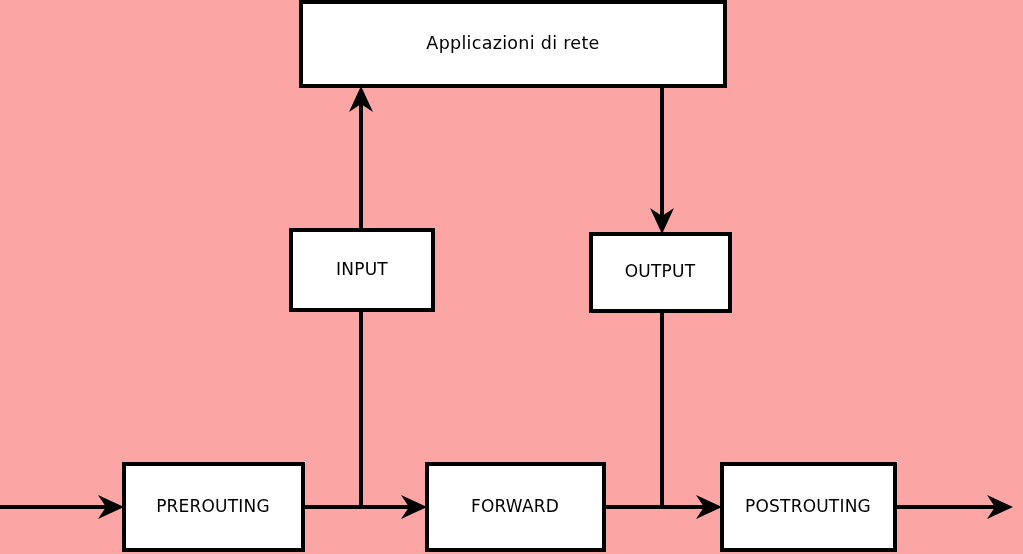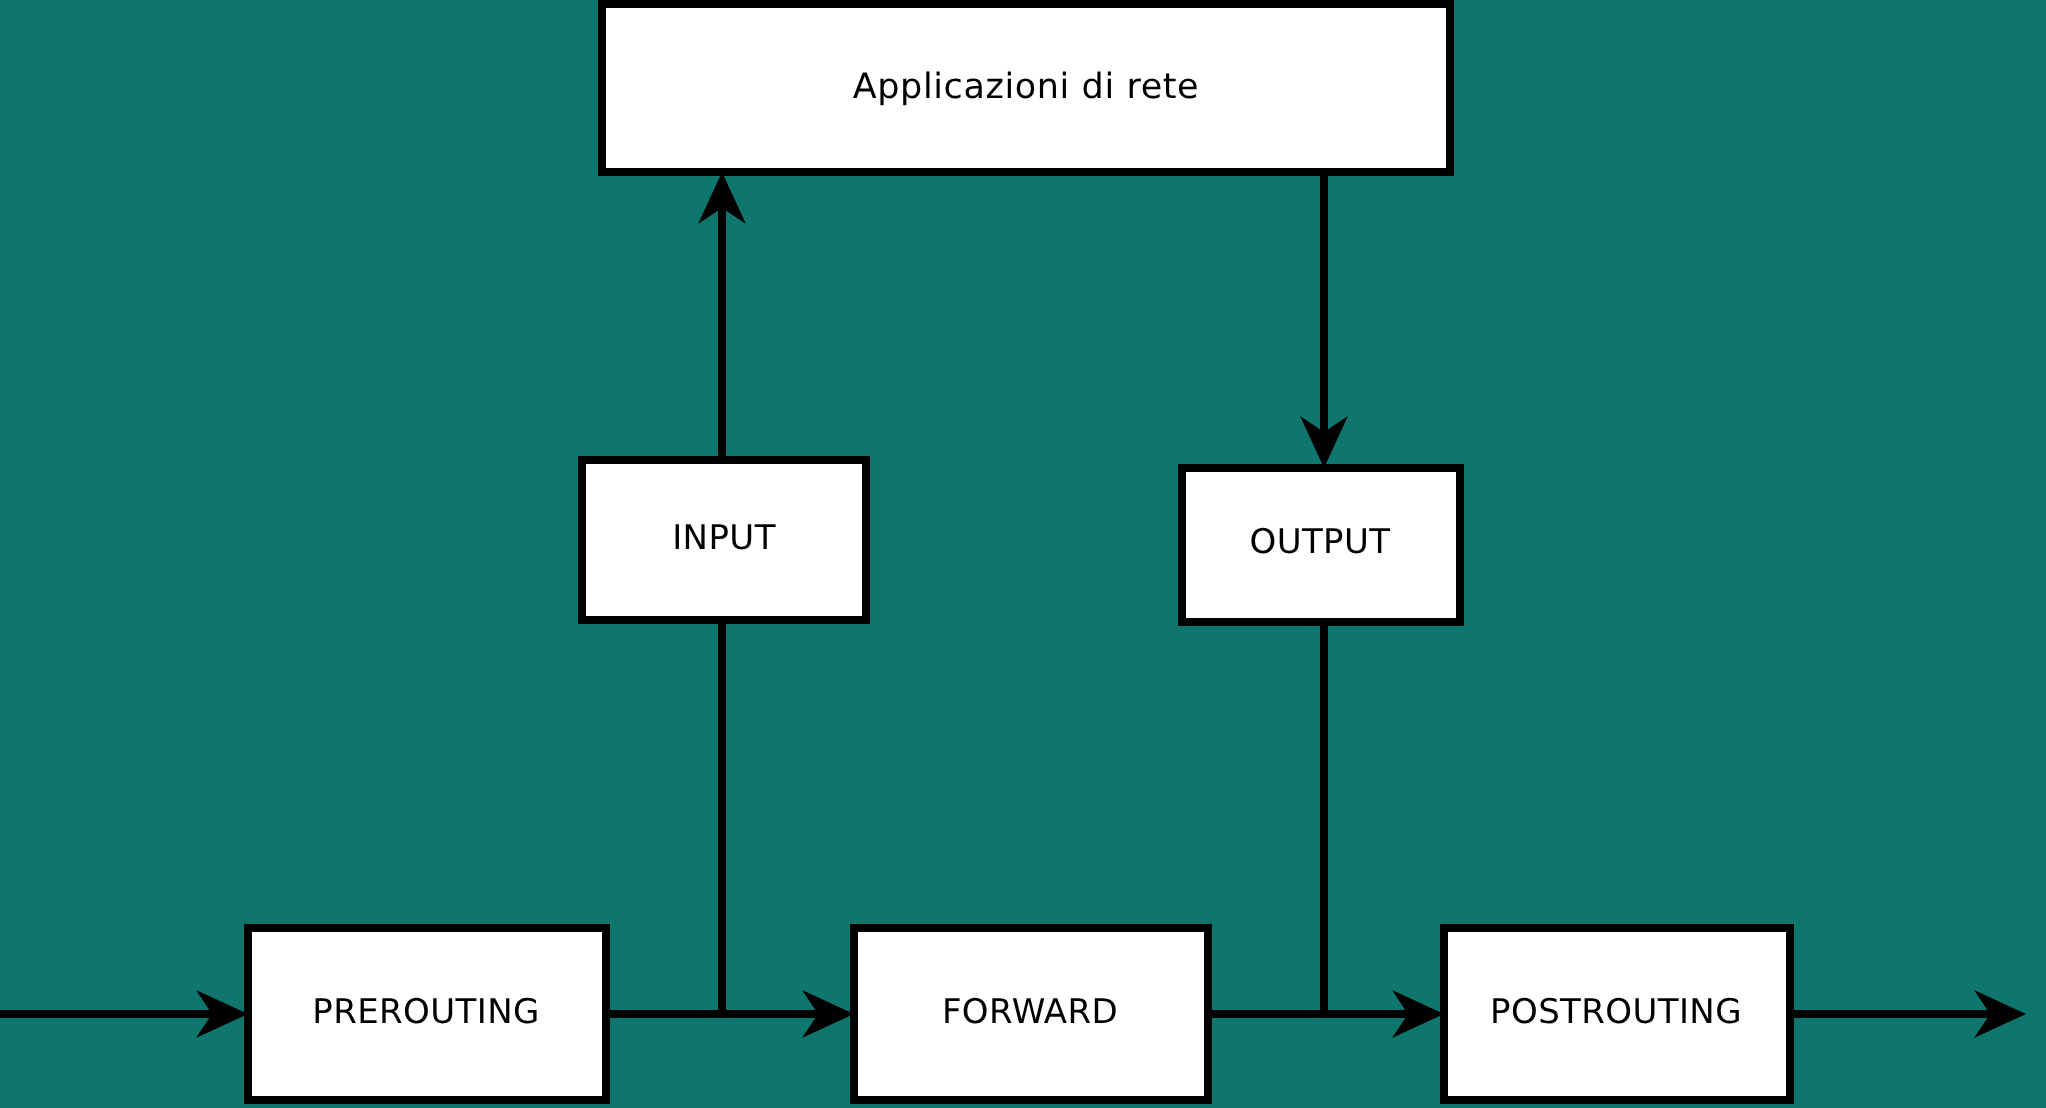--- a/index.html
+++ b/index.html
@@ -11,21 +11,21 @@
   body {
     width: 1023px;
     height: 554px;
     overflow: hidden;
     font-family: "DejaVu Sans", "Liberation Sans", sans-serif;
   }
   #diagram-root {
     position: relative;
     width: 1023px;
     height: 554px;
-    background: #0f766e;
+    background: #fca5a5;
   }
   svg#diagram-svg {
     display: block;
     width: 1023px;
     height: 554px;
   }
   .node-box {
     fill: #ffffff;
     stroke: #000000;
     stroke-width: 4;

